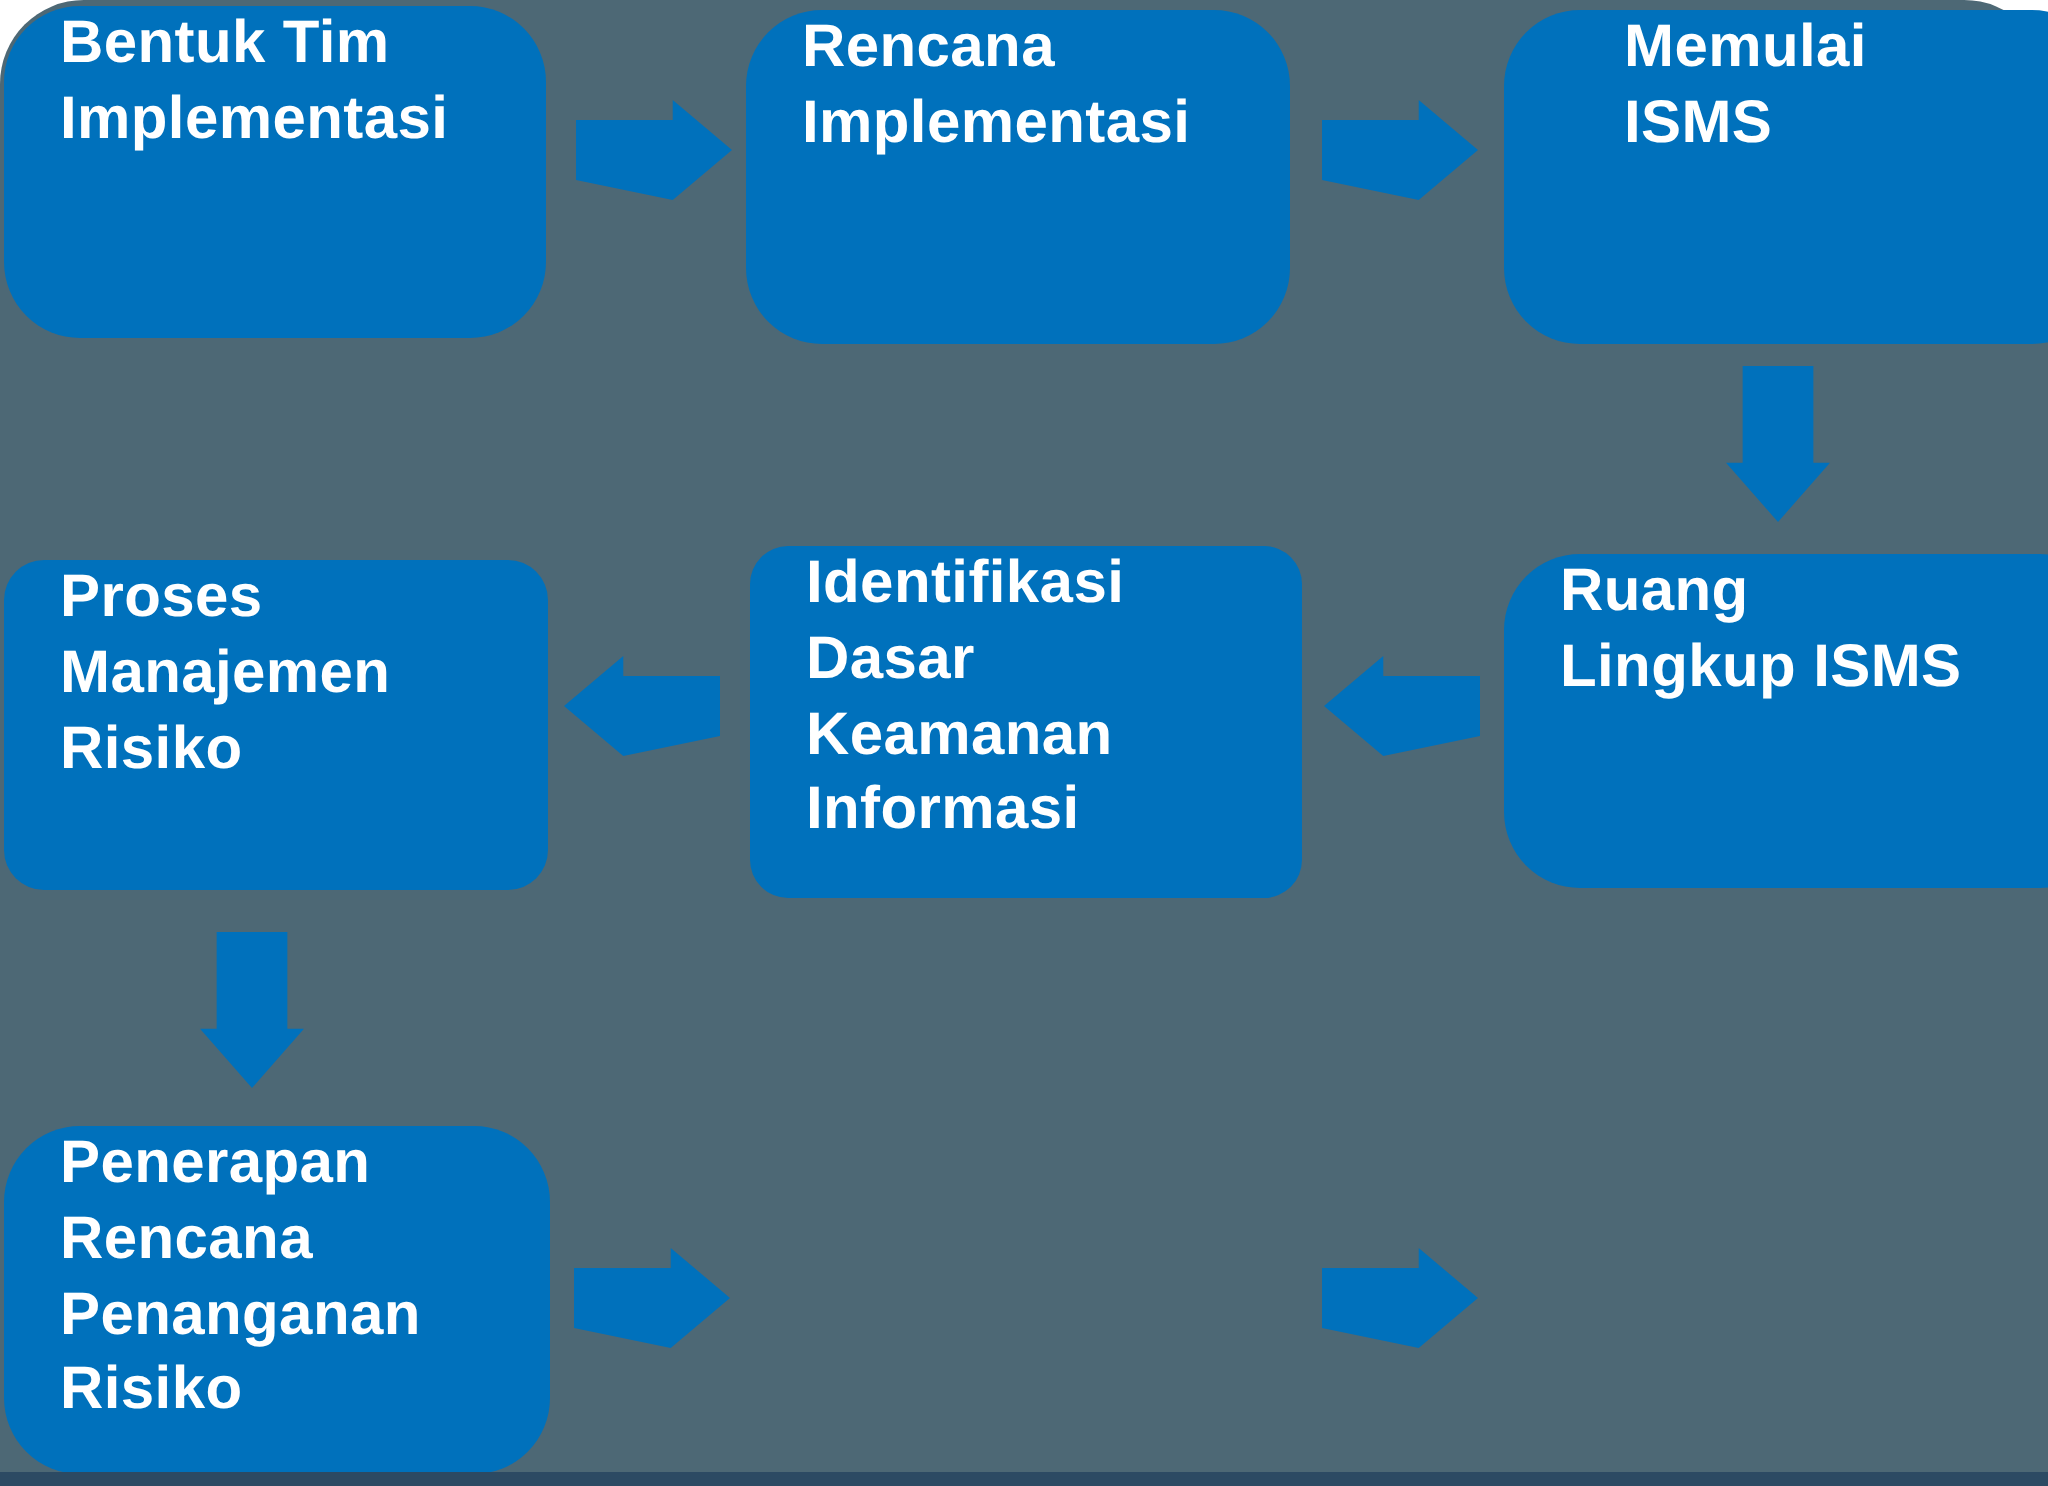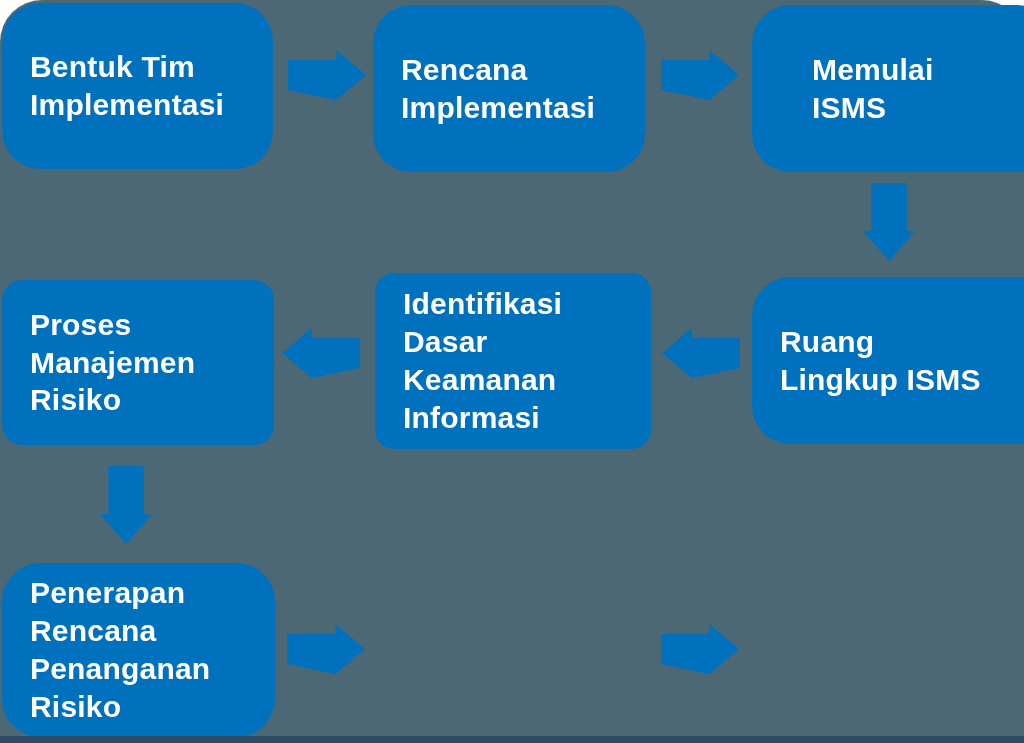--- a/index.html
+++ b/index.html
@@ -21,21 +21,21 @@
     border-radius:42px 42px 0 0;
   }
   .bottom-strip{
     position:absolute;left:0;right:0;bottom:0;height:7px;
     background:var(--strip);
   }
   .box{
     position:absolute;
     background:var(--blue);
     border-radius:38px;
-    display:flex;align-items:center;
+    display:flex;
     color:var(--text);
     font-weight:700;
   }
   .box-label{
     white-space:pre-line;
     padding-left:28px;padding-right:14px;
     font-size:30px;line-height:1.26;
     letter-spacing:0.2px;
   }
   .box-label.small{

